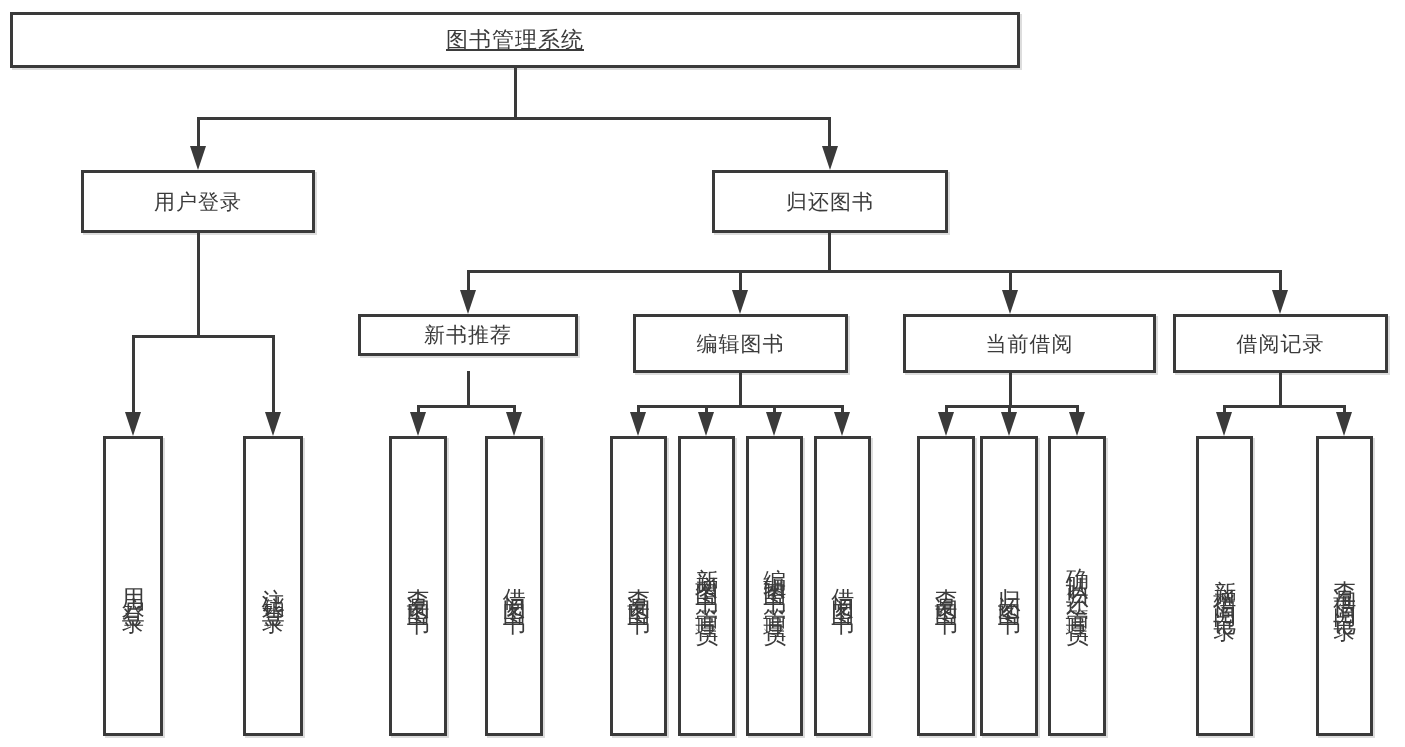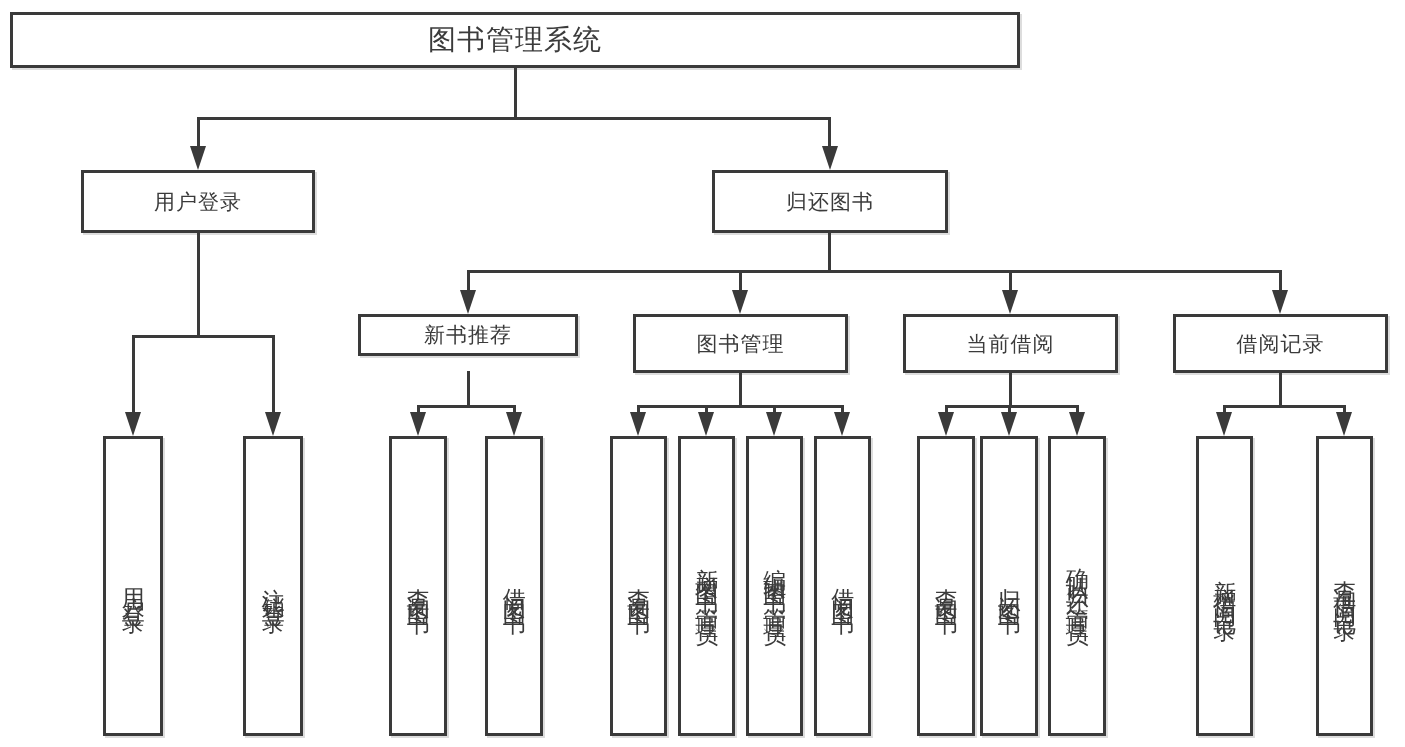--- a/index.html
+++ b/index.html
@@ -19,21 +19,21 @@
     display:flex;
     align-items:center;
     justify-content:center;
     box-shadow:2px 2px 0 rgba(120,120,120,0.25);
   }
   .hbox span{
     font-size:21px;
     letter-spacing:1px;
     white-space:nowrap;
   }
-  .rootbox span{font-size:28px;}
+  .rootbox span{font-size:22px;text-decoration:underline;}
   .vbox{
     top:436px;
     height:300px;
   }
   .vtext{
     writing-mode:vertical-rl;
     font-size:23px;
     letter-spacing:8px;
     line-height:1.1;
     white-space:nowrap;
@@ -69,23 +69,23 @@
     <span>用户登录</span>
   </div>
   <div class="box hbox" style="left:712px;top:170px;width:236px;height:63px">
     <span>归还图书</span>
   </div>
 
   <div class="box hbox" style="left:358px;top:314px;width:220px;height:42px">
     <span>新书推荐</span>
   </div>
   <div class="box hbox" style="left:633px;top:314px;width:215px;height:59px">
-    <span>图书管理</span>
+    <span>编辑图书</span>
   </div>
-  <div class="box hbox" style="left:903px;top:314px;width:215px;height:59px">
+  <div class="box hbox" style="left:903px;top:314px;width:253px;height:59px">
     <span>当前借阅</span>
   </div>
   <div class="box hbox" style="left:1173px;top:314px;width:215px;height:59px">
     <span>借阅记录</span>
   </div>
 
   <div class="box vbox" style="left:103px;width:60px">
     <span class="vtext">用户登录</span>
   </div>
   <div class="box vbox" style="left:243px;width:60px">

